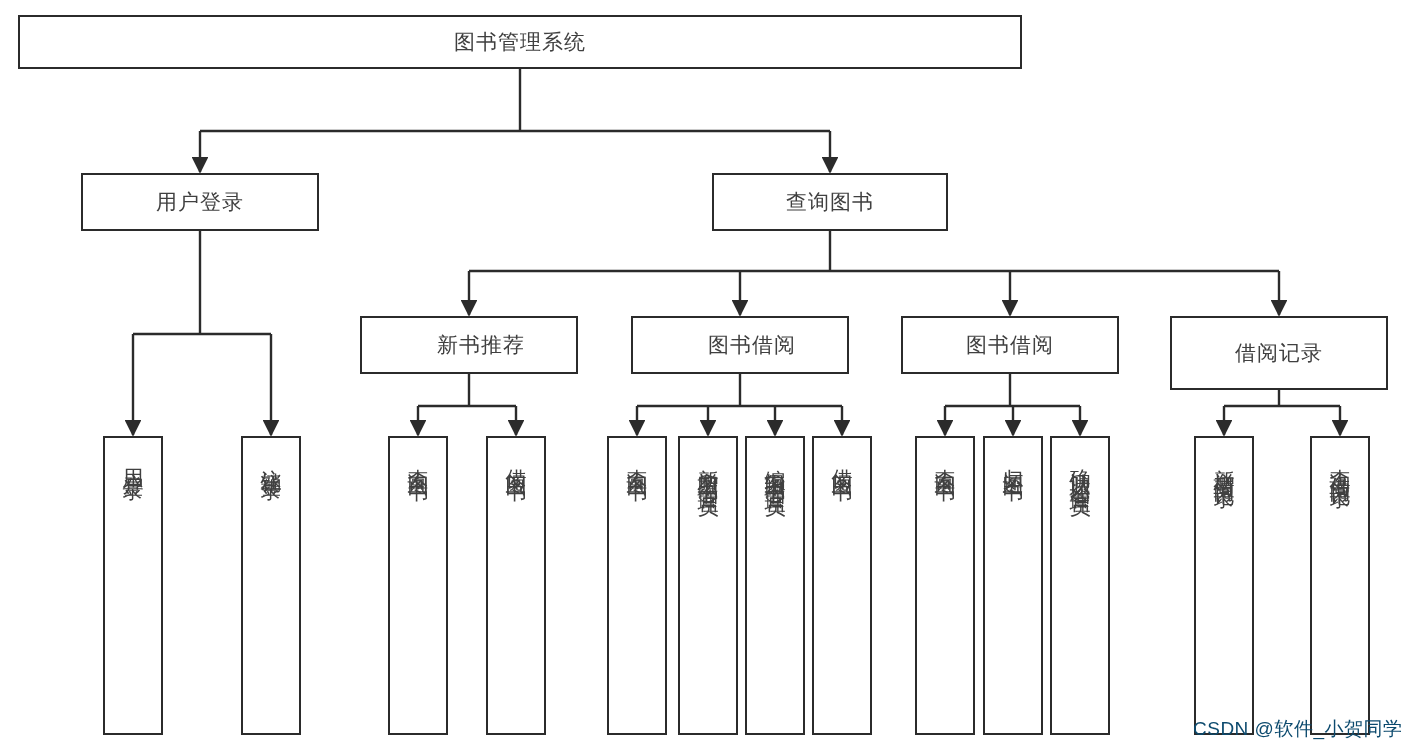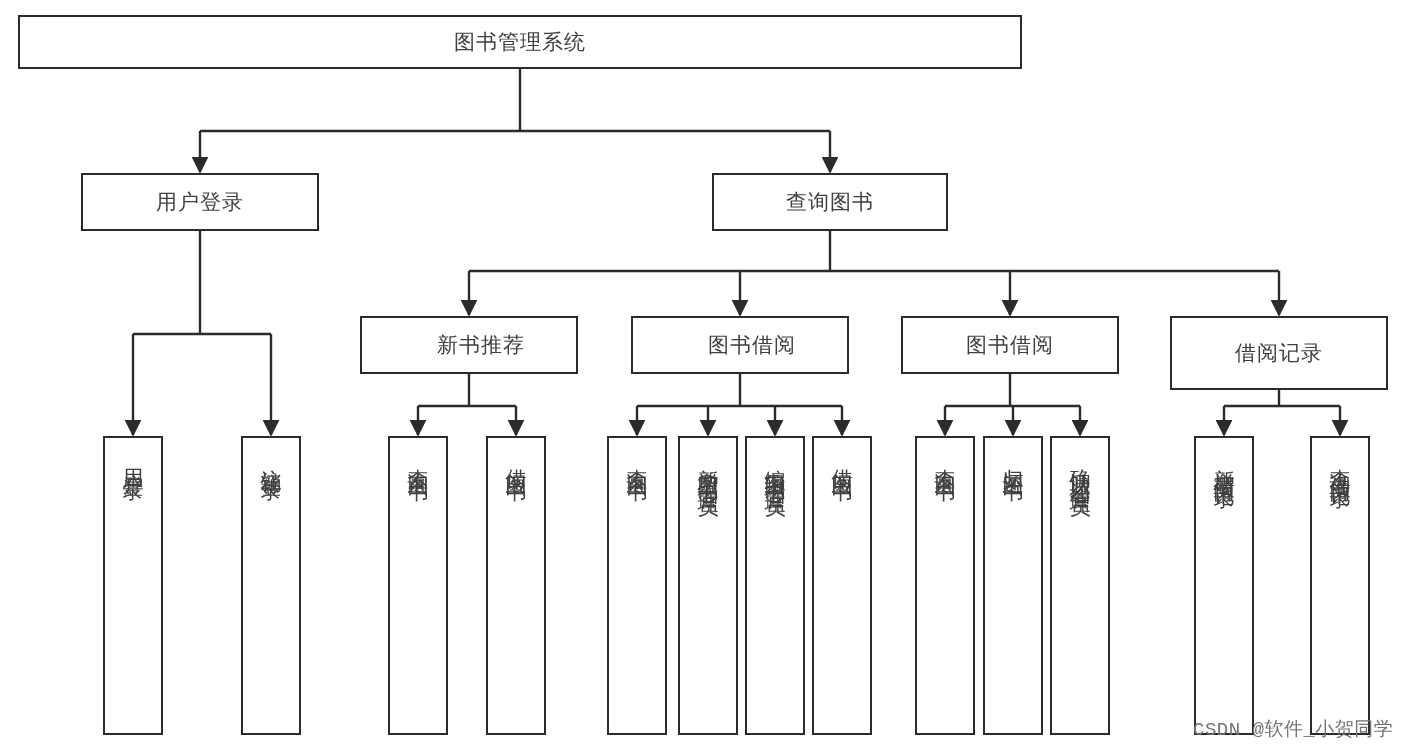--- a/index.html
+++ b/index.html
@@ -49,24 +49,24 @@
     writing-mode: vertical-rl;
     text-orientation: upright;
     letter-spacing: 4px;
     line-height: 1.05;
     white-space: nowrap;
     display: block;
   }
   .watermark {
     position: absolute;
     font-size: 19px;
-    color: #737373;
+    color: #0c4a6e;
     letter-spacing: 0.5px;
     white-space: nowrap;
-    font-family: Liberation Mono, monospace;
+    font-family: Liberation Sans, sans-serif;
   }
 </style>
 </head>
 <body>
 
 <div id="canvas">
 
   <svg id="edges" viewBox="0 0 1405 747" xmlns="http://www.w3.org/2000/svg">
     <defs>
       <marker id="arrow" viewBox="0 0 10 10" refX="9" refY="5" markerWidth="7" markerHeight="7" orient="auto-start-reverse">

